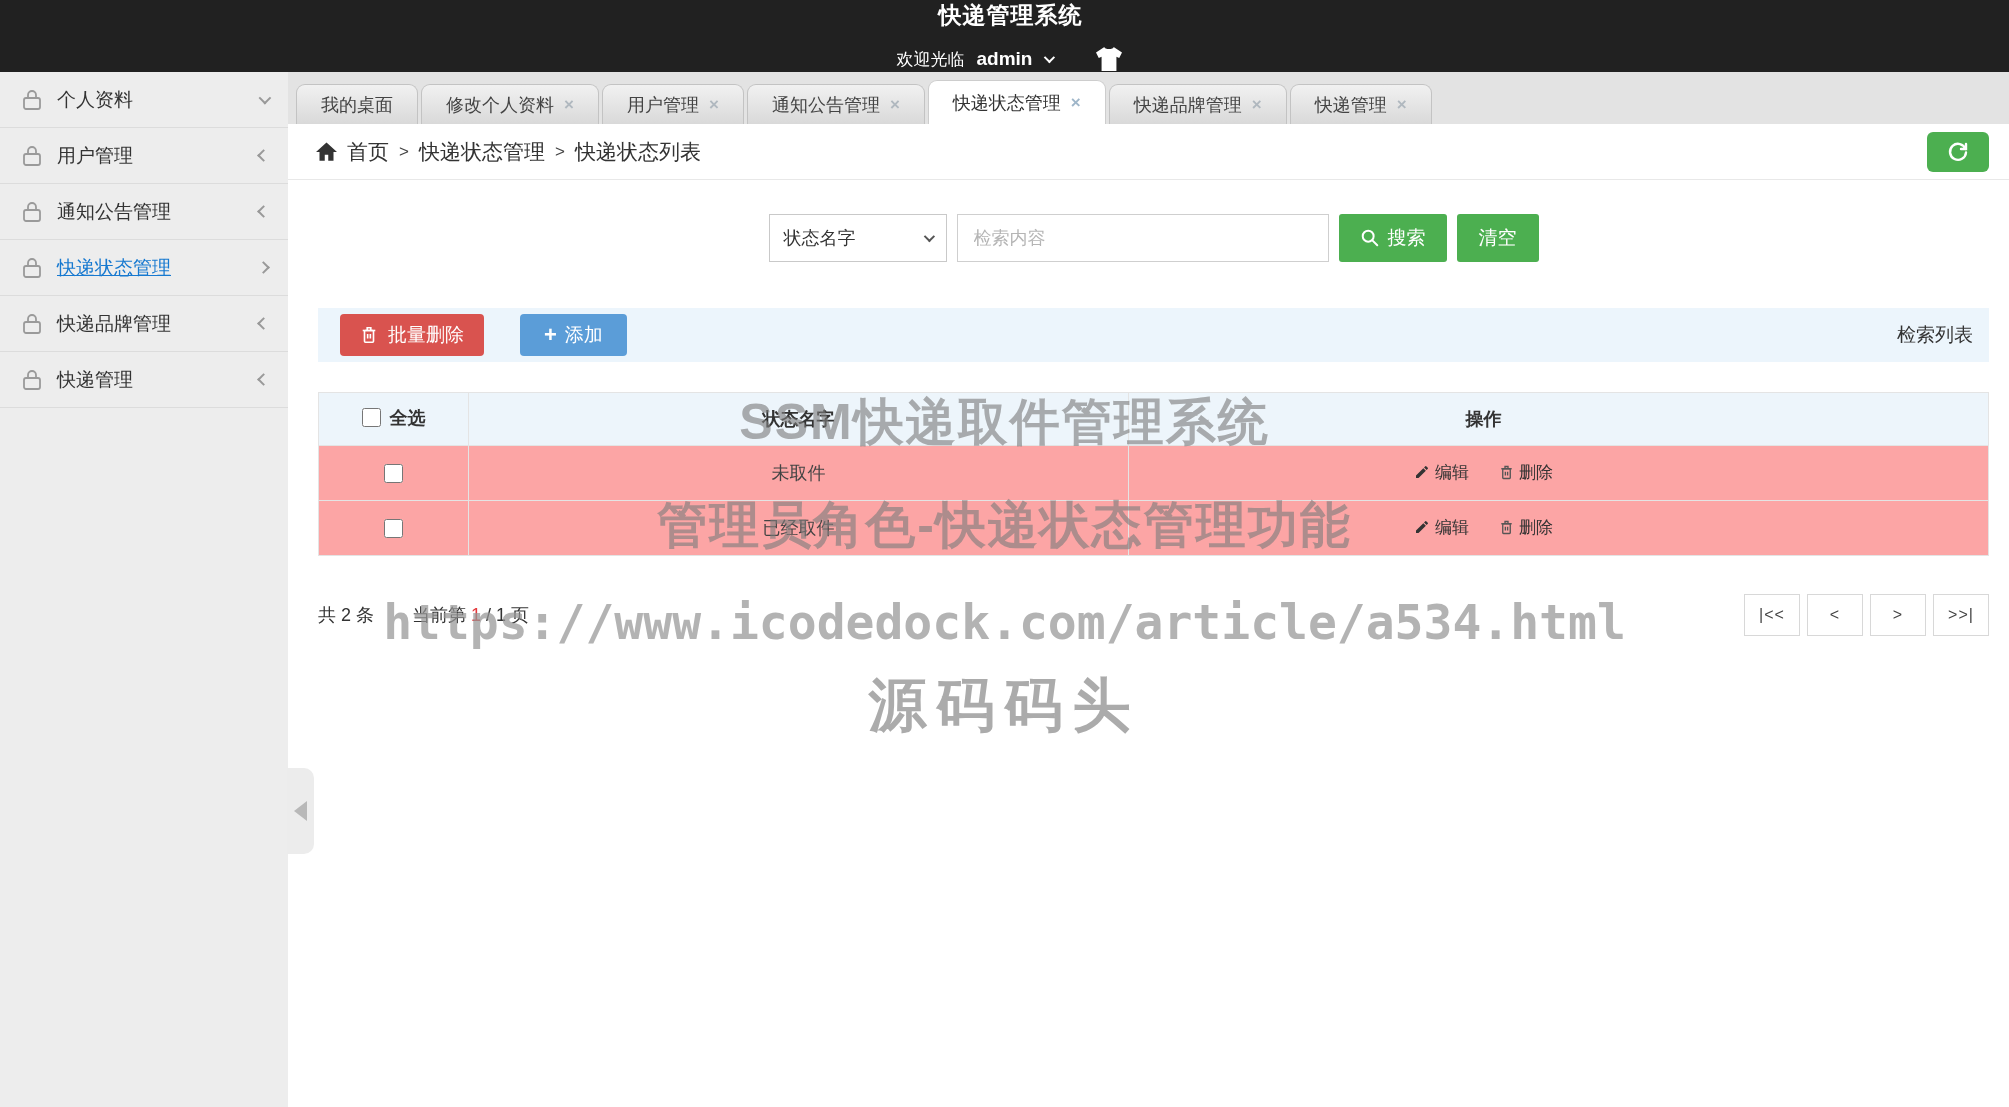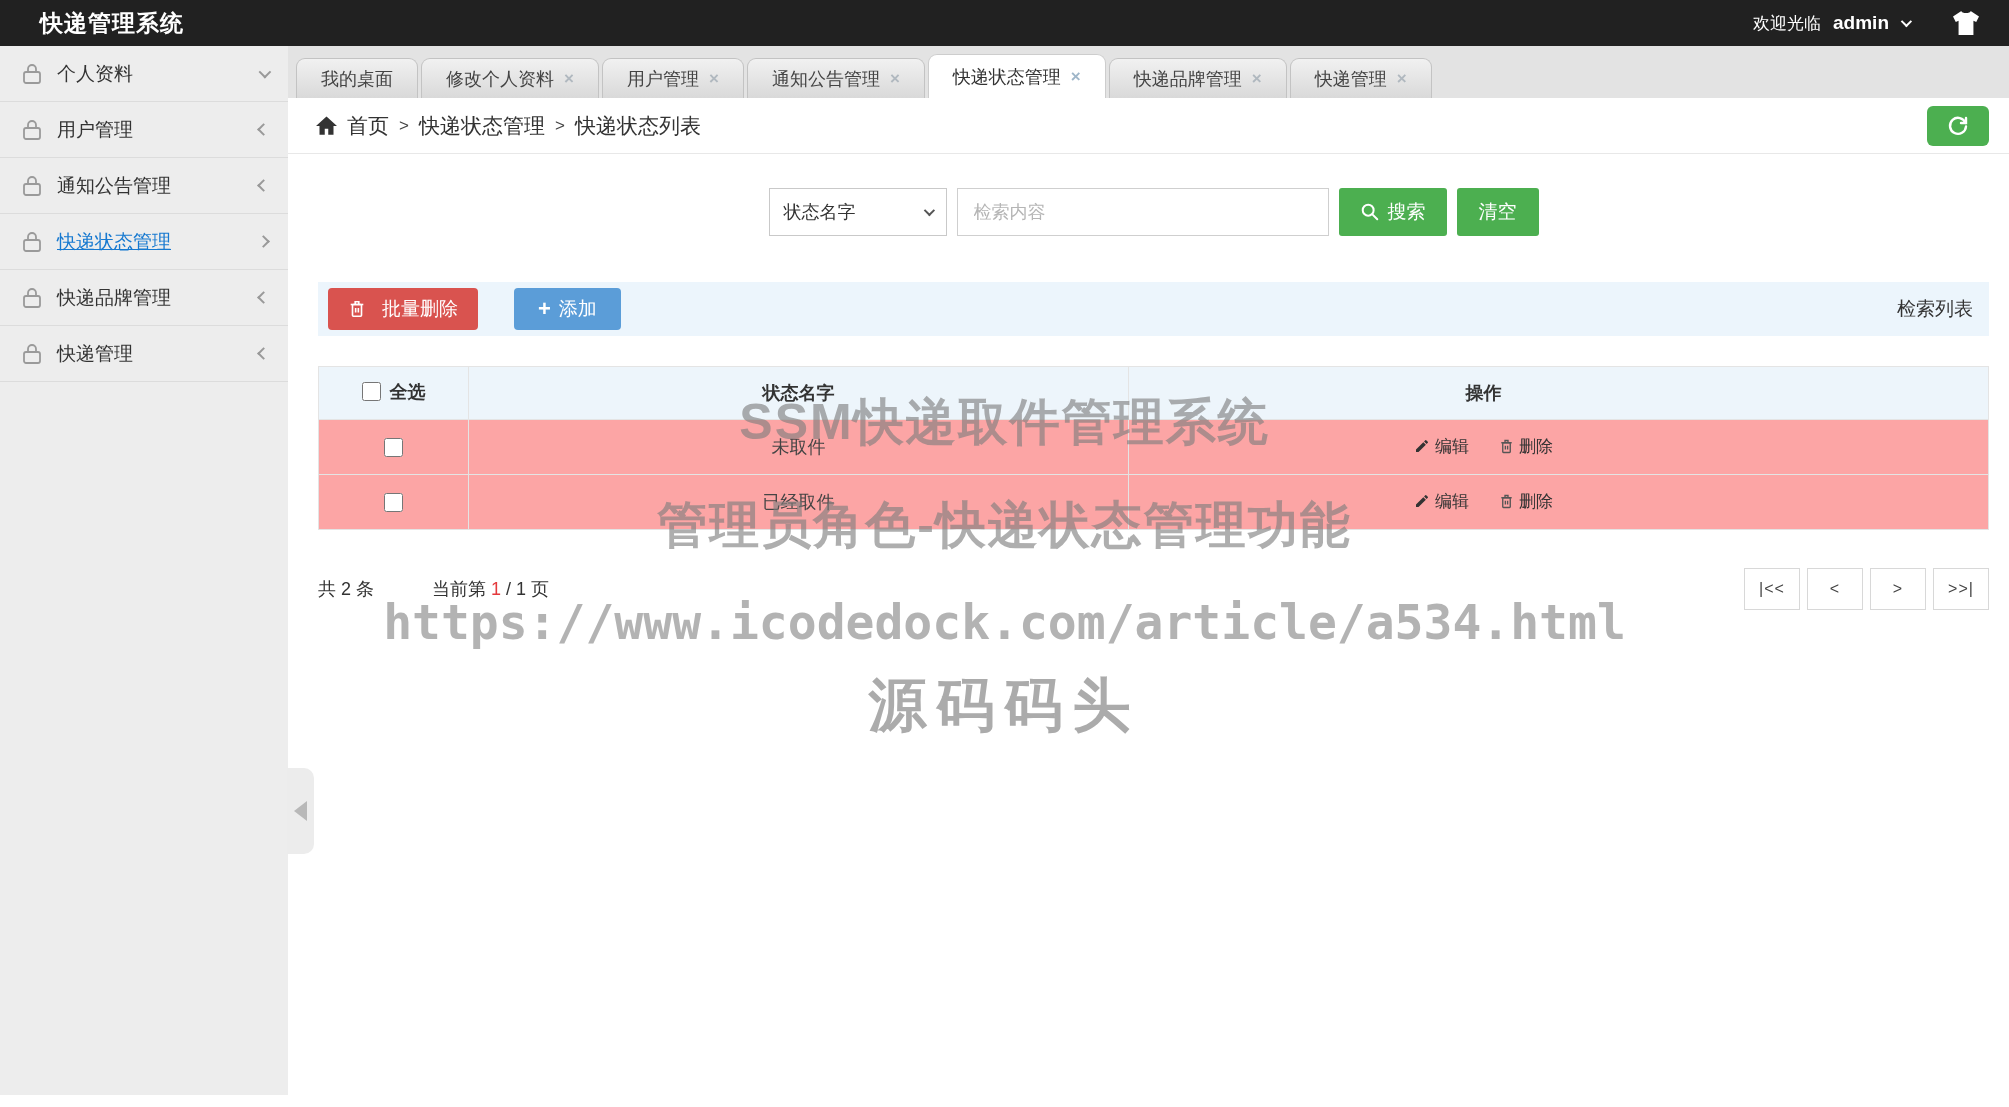--- a/index.html
+++ b/index.html
@@ -1,21 +1,21 @@
 <!DOCTYPE html>
 <html><head>
 <meta charset="utf-8">
 <style>
   * { margin:0; padding:0; box-sizing:border-box; }
   html,body { width:2009px; height:1107px; overflow:hidden;
     font-family:"Liberation Sans","DejaVu Sans",sans-serif; background:#fff; position:relative; }
 
   
-  .topbar { height:46px; background:#212121; color:#fff; display:flex; align-items:center;
-    justify-content:space-between; padding:0 28px 0 40px; }
+  .topbar { height:72px; background:#212121; color:#fff; display:flex; align-items:center;
+    justify-content:space-between; padding:0 28px 0 40px;flex-direction:column; }
   .brand { font-size:23px; font-weight:bold; letter-spacing:1px; }
   .user-area { display:flex; align-items:center; gap:12px; }
   .welcome { font-size:17px; }
   .username { font-size:19px; font-weight:bold; cursor:pointer; }
   .tshirt { margin-left:30px; display:flex; cursor:pointer; }
 
   
   .cv { display:inline-block; width:9px; height:9px; border-right:2px solid #999;
     border-bottom:2px solid #999; }
   .cv-down  { transform:rotate(45deg) translateY(-2px); }
@@ -65,21 +65,21 @@
   .search-input::placeholder { color:#b5b5b5; }
   .btn { border:none; cursor:pointer; display:inline-flex; align-items:center;
     justify-content:center; gap:8px; color:#fff; font-family:inherit; }
   .btn-green { background:#4CAF50; height:48px; border-radius:3px; font-size:19px; }
   .search-btn { width:108px; }
   .clear-btn { width:82px; }
 
   .toolbar-band { margin-top:46px; height:54px; background:#ecf5fc; display:flex;
     align-items:center; padding:0 10px; }
   .batch-delete-btn { background:#d9534f; height:42px; padding:0 20px; border-radius:4px;
-    font-size:19px; gap:16px; }
+    font-size:19px; gap:10px;margin-left:12px; }
   .add-btn { background:#5b9dd8; height:42px; padding:0 24px; border-radius:4px;
     font-size:19px; margin-left:36px; }
   .plus-glyph { font-size:22px; font-weight:bold; line-height:1; }
   .list-label { margin-left:auto; margin-right:6px; font-size:19px; color:#333; }
 
   
   table.grid { width:100%; margin-top:30px; border-collapse:collapse; }
   .grid th, .grid td { border:1px solid #e4e4e4; text-align:center; color:#333; }
   .grid th { background:#edf5fb; height:53px; font-size:18px; font-weight:bold; }
   .grid td { height:55px; font-size:18px; color:#444; background:#fca5a5; }
@@ -87,21 +87,21 @@
   .grid .c2 { width:660px; }
   .grid .c3 { padding-right:150px; }
   .grid input[type=checkbox] { width:19px; height:19px; cursor:pointer; vertical-align:middle; }
   .selall-label { display:inline-flex; align-items:center; gap:9px; cursor:pointer; }
   .ops { display:inline-flex; align-items:center; gap:30px;font-family:Liberation Mono, monospace; }
   .op { display:inline-flex; align-items:center; gap:5px; font-size:17px; color:#333;
     cursor:pointer; text-decoration:none; }
 
   
   .pagination-row { margin-top:38px; display:flex; align-items:center; }
-  .pag-left { display:flex; align-items:center; gap:58px; font-size:18px; color:#333; }
+  .pag-left { display:flex; align-items:center; gap:38px; font-size:18px; color:#333; }
   .red { color:#e4393c; }
   .pag-right { margin-left:auto; display:flex; gap:7px; }
   .pag-btn { min-width:56px; height:42px; padding:0 14px; background:#fff;
     border:1px solid #d8d8d8; color:#444; font-size:16px; letter-spacing:1px; cursor:pointer;
     font-family:inherit; }
 
   
   .collapse-handle { position:absolute; left:287px; top:768px; width:27px; height:86px;
     background:#ececec; border-radius:0 10px 10px 0; display:flex; align-items:center;
     justify-content:center; cursor:pointer; z-index:5; }

